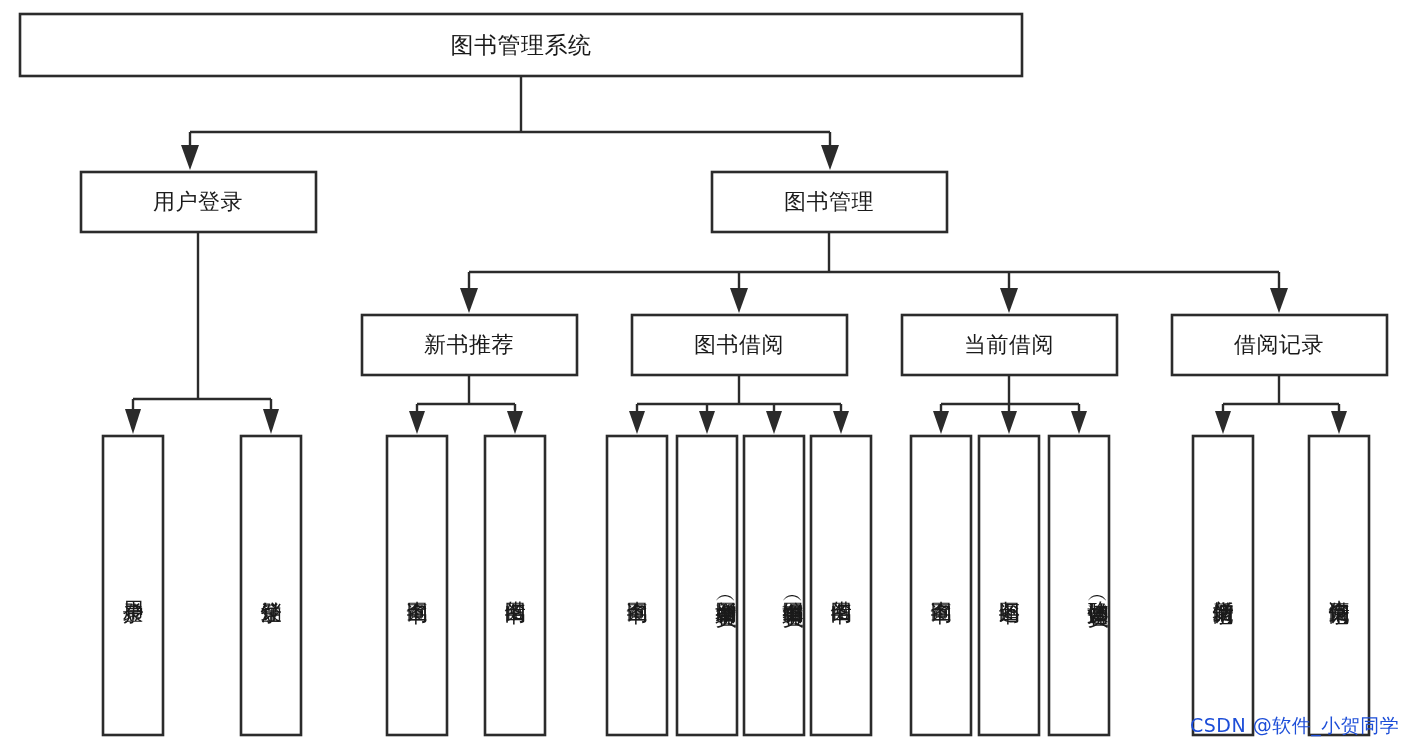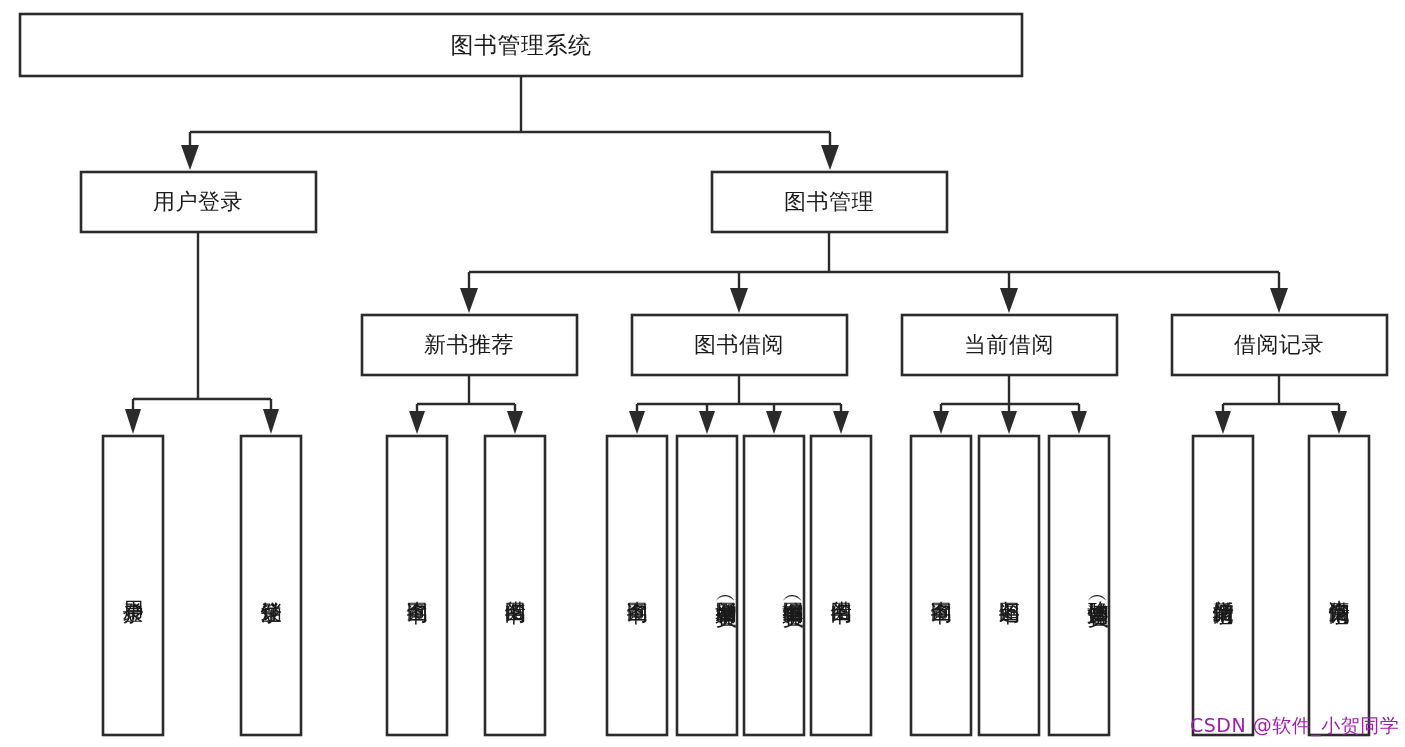--- a/index.html
+++ b/index.html
@@ -65,21 +65,21 @@
     line-height: 1.08;
     color: #1a1a1a;
     letter-spacing: 1px;
     white-space: nowrap;
     pointer-events: none;
   }
   .watermark {
     position: absolute;
     font-family: "DejaVu Sans", "Liberation Sans", sans-serif;
     font-size: 19px;
-    color: #a21caf;
+    color: #1d4ed8;
     white-space: nowrap;
     letter-spacing: 0.5px;
   }
 </style>
 </head>
 <body>
 
 <div id="diagram-root">
 
   <svg class="diagram-canvas" viewBox="0 0 1405 747" xmlns="http://www.w3.org/2000/svg">

